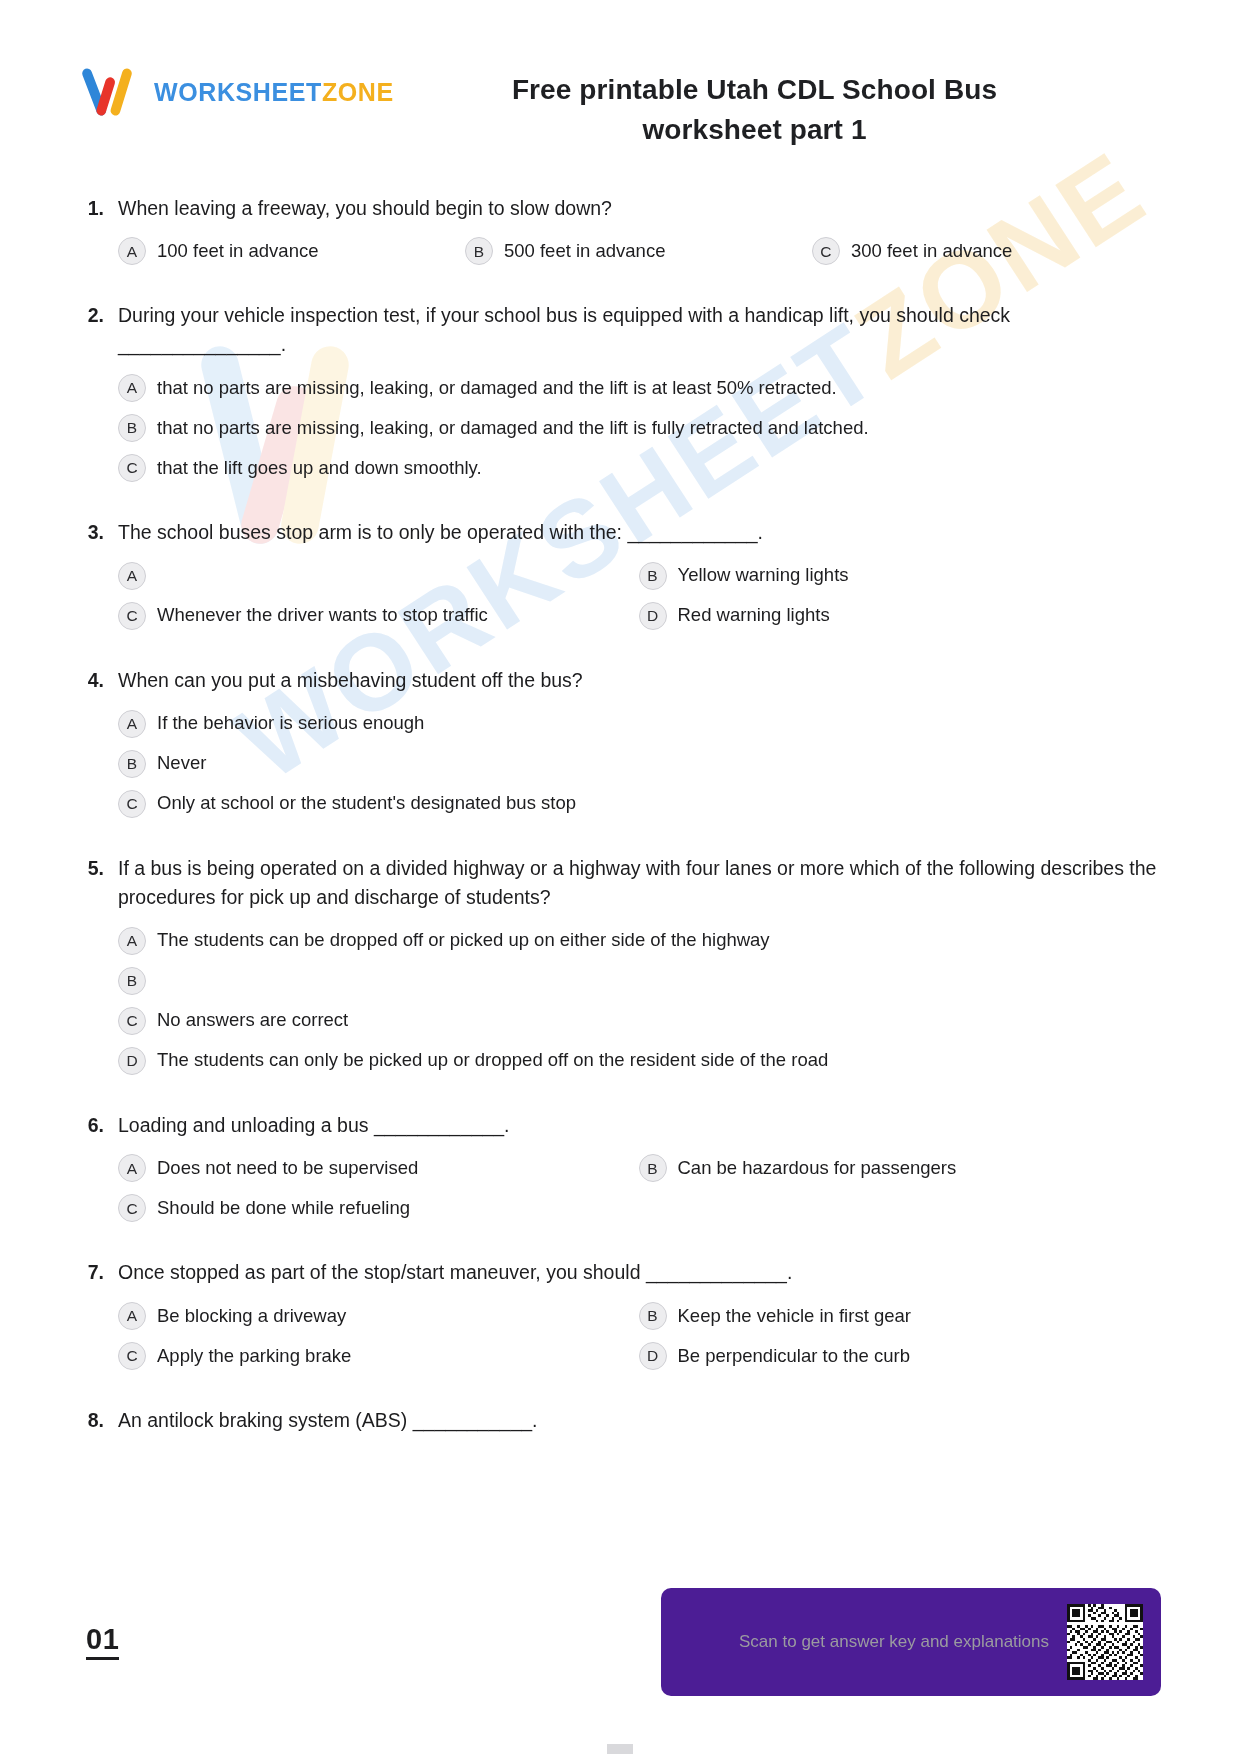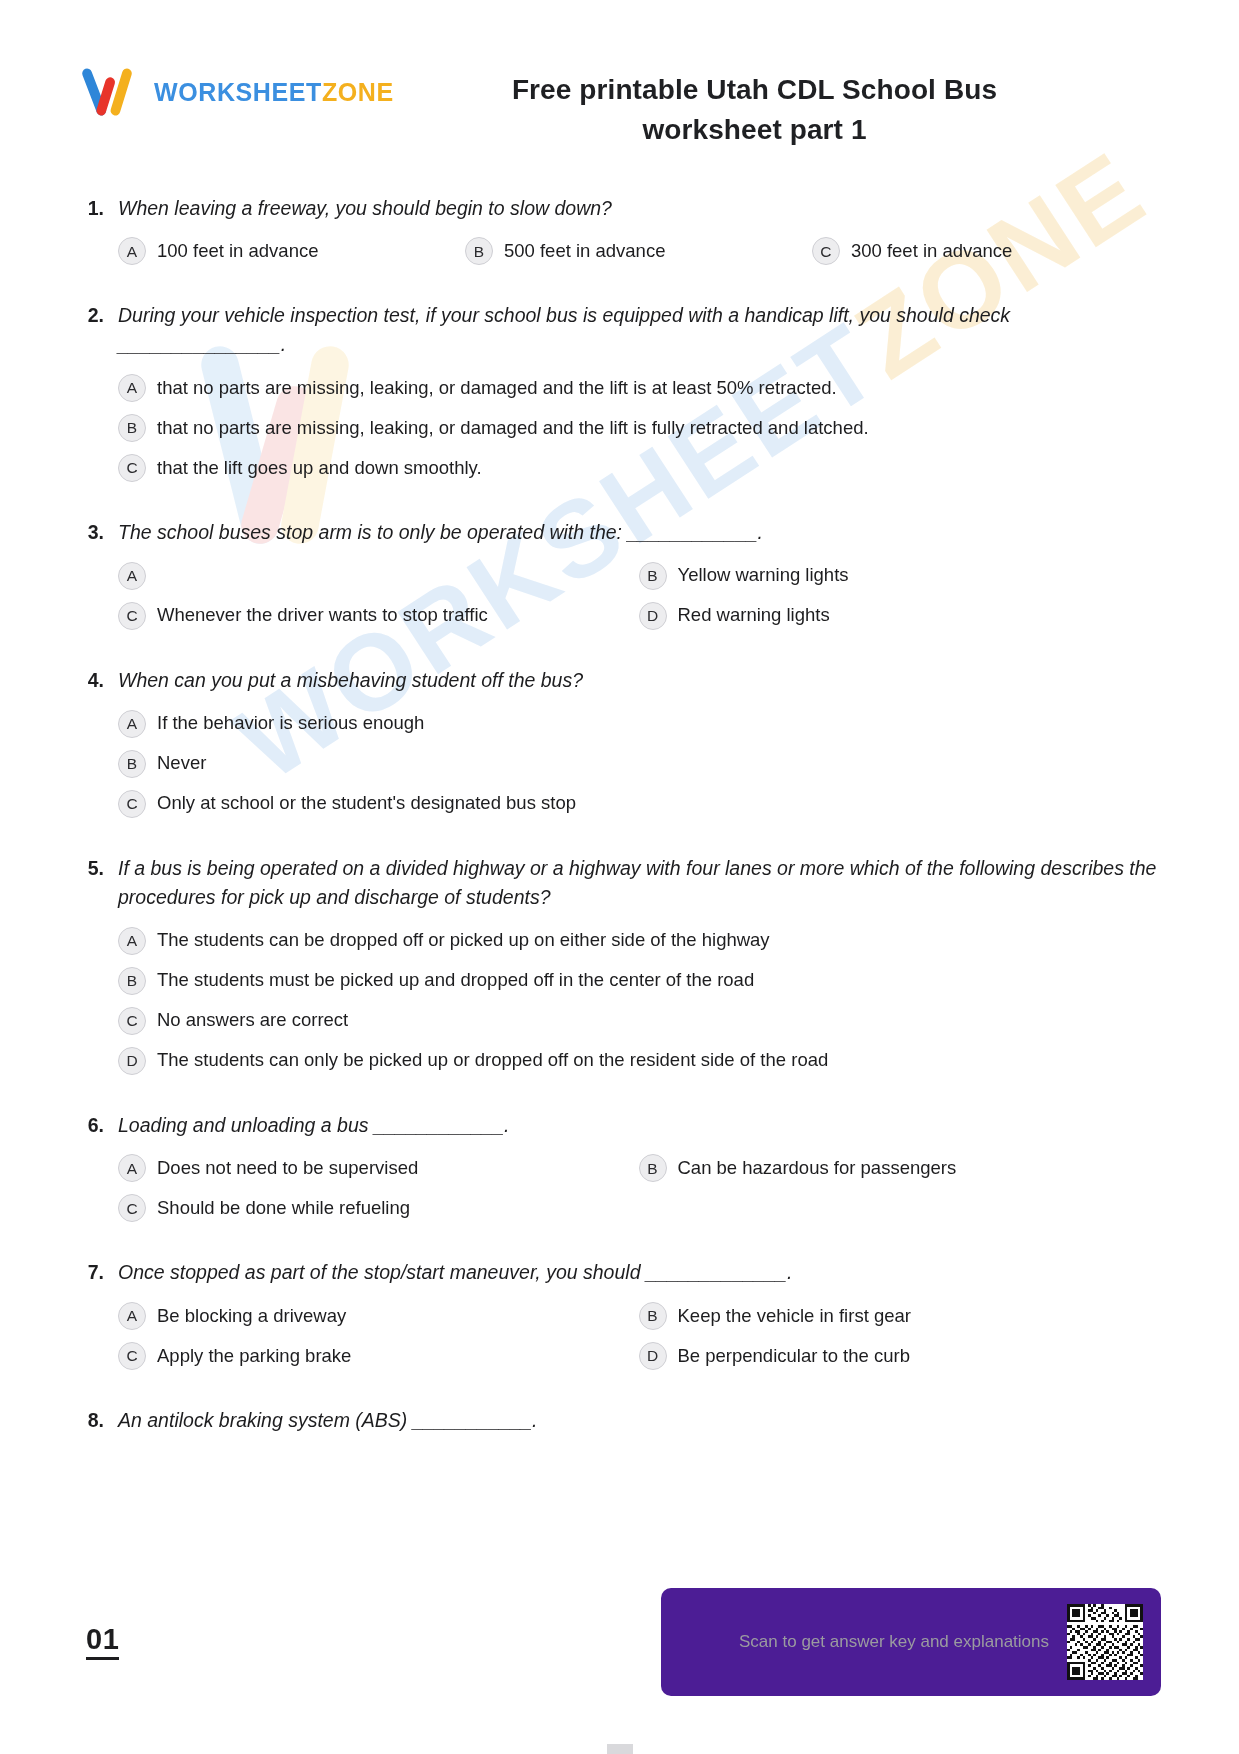--- a/index.html
+++ b/index.html
@@ -110,21 +110,20 @@
     padding-right: 14px;
     line-height: 1.5;
     color: #1d1d1f;
   }
   .q-body { flex: 1; min-width: 0; }
   .q-text {
     font-size: 19.5px;
     line-height: 1.48;
     color: #1d1d1f;
     margin-bottom: 9px;
-    font-style: italic;
   }
 
   .options { display: flex; flex-wrap: wrap; }
   .options.cols-1 .option { width: 100%; }
   .options.cols-2 .option { width: 50%; }
   .options.cols-3 .option { width: 33.33%; }
 
   .option {
     display: flex;
     align-items: center;
@@ -321,21 +320,20 @@
         <div class="q-num">5.</div>
         <div class="q-body">
           <div class="q-text">If a bus is being operated on a divided highway or a highway with four lanes or more which of the following describes the procedures for pick up and discharge of students?</div>
           <div class="options cols-1">
             <div class="option">
               <span class="opt-letter">A</span>
               <span class="opt-text">The students can be dropped off or picked up on either side of the highway</span>
             </div>
             <div class="option">
               <span class="opt-letter">B</span>
-              <span class="opt-text">The students must be picked up and dropped off in the center of the road</span>
             </div>
             <div class="option">
               <span class="opt-letter">C</span>
               <span class="opt-text">No answers are correct</span>
             </div>
             <div class="option">
               <span class="opt-letter">D</span>
               <span class="opt-text">The students can only be picked up or dropped off on the resident side of the road</span>
             </div>
           </div>

